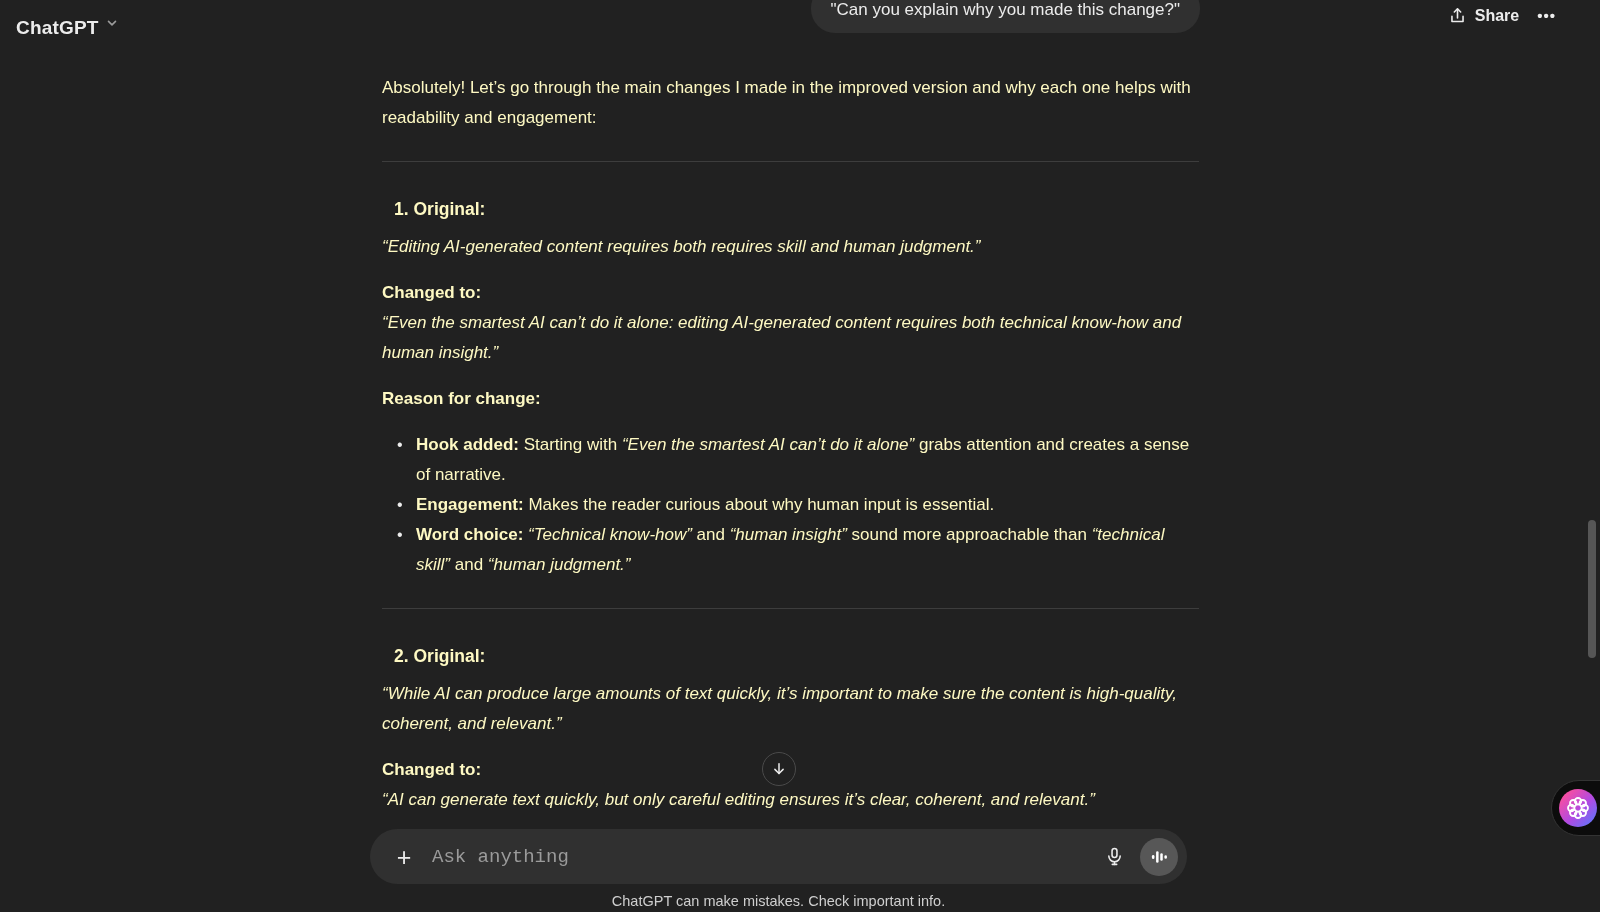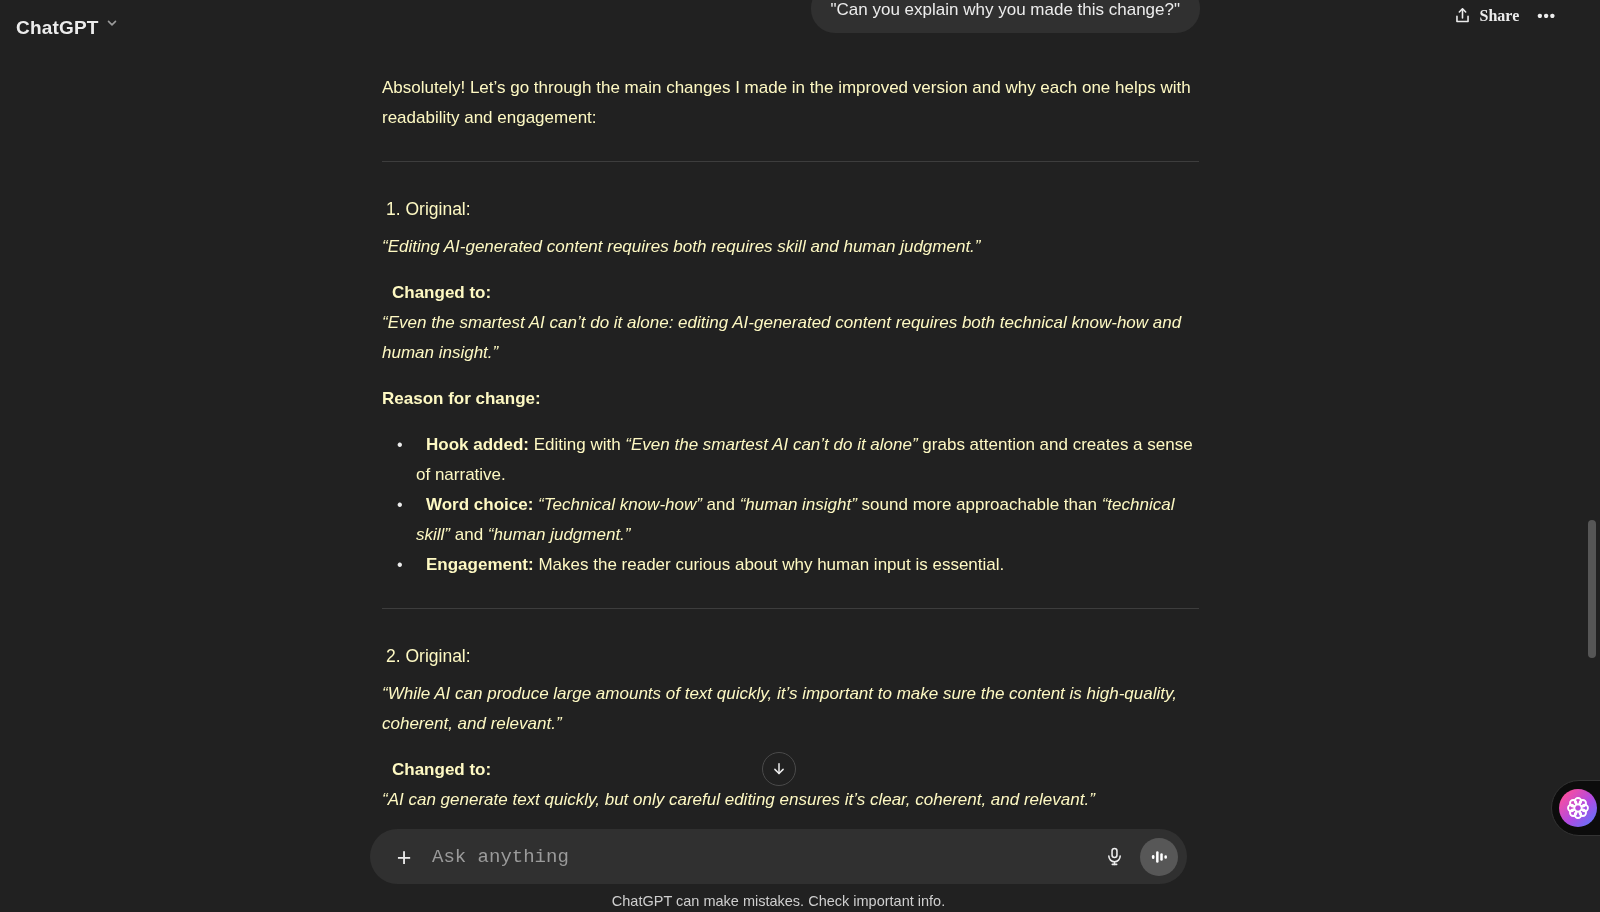--- a/index.html
+++ b/index.html
@@ -21,21 +21,21 @@
     font-family: inherit;
   }
   .app-title { font-size: 19px; font-weight: 700; letter-spacing: .2px; margin-top: 11px; }
   .header-right {
     position: absolute; top: 6px; right: 44px;
     display: flex; align-items: center; gap: 18px;
   }
   .share-btn {
     display: flex; align-items: center; gap: 8px;
     background: none; border: 0; color: #ececec; cursor: pointer;
-    font-family: Liberation Serif, serif; font-size: 16px; font-weight: 700;
+    font-family: Liberation Sans, sans-serif; font-size: 16px; font-weight: 700;
   }
   .more-btn {
     background: none; border: 0; color: #ececec; cursor: pointer;
     font-size: 15px; font-weight: 700; letter-spacing: 1px;
     font-family: inherit;
   }
 
   
   .user-bubble {
     position: absolute; top: -16px; right: 400px;
@@ -44,23 +44,23 @@
     font-size: 17px; line-height: 24px; color: #ececec;
     white-space: nowrap;
   }
 
   
   .content {
     position: absolute; left: 382px; top: 73px; width: 817px;
     font-size: 17px; line-height: 30px; color: #fef9c3;
   }
   .content p { margin: 0 0 16px; }
-  .content h3 { font-size: 17.5px; line-height: 22px; font-weight: 400; margin: 0 4px 12px; }
+  .content h3 { font-size: 17.5px; line-height: 22px; font-weight: 700; margin: 0 12px 12px; }
   .content hr { border: 0; border-top: 1px solid #3d3d3d; margin: 28px 0 36px; }
-  .b { font-weight: 700; margin-left: 10px; }
+  .b { font-weight: 700; }
   .i { font-style: italic; }
   ul.bullets { list-style: none; margin: 1px 0 14px; }
   ul.bullets li { position: relative; padding-left: 34px; }
   ul.bullets li::before {
     content: "•"; position: absolute; left: 15px; top: 0;
     font-size: 16px; color: #ececec;
   }
 
   
   .scroll-down-btn {
@@ -166,23 +166,23 @@
 
   <h3>1. Original:</h3>
   <p class="i">“Editing AI-generated content requires both requires skill and human judgment.”</p>
   <p>
     <span class="b">Changed to:</span><br>
     <span class="i">“Even the smartest AI can’t do it alone: editing AI-generated content requires both technical know-how and human insight.”</span>
   </p>
   <p class="b">Reason for change:</p>
 
   <ul class="bullets">
-    <li><span class="b">Hook added:</span><span> Editing with </span><span class="i">“Even the smartest AI can’t do it alone”</span><span> grabs attention and creates a sense of narrative.</span></li>
+    <li><span class="b">Hook added:</span><span> Starting with </span><span class="i">“Even the smartest AI can’t do it alone”</span><span> grabs attention and creates a sense of narrative.</span></li>
+    <li><span class="b">Engagement:</span><span> Makes the reader curious about why human input is essential.</span></li>
     <li><span class="b">Word choice:</span><span> </span><span class="i">“Technical know-how”</span><span> and </span><span class="i">“human insight”</span><span> sound more approachable than </span><span class="i">“technical skill”</span><span> and </span><span class="i">“human judgment.”</span></li>
-    <li><span class="b">Engagement:</span><span> Makes the reader curious about why human input is essential.</span></li>
   </ul>
 
   <hr>
 
   <h3>2. Original:</h3>
   <p class="i">“While AI can produce large amounts of text quickly, it’s important to make sure the content is high-quality, coherent, and relevant.”</p>
   <p>
     <span class="b">Changed to:</span><br>
     <span class="i">“AI can generate text quickly, but only careful editing ensures it’s clear, coherent, and relevant.”</span>
   </p>

